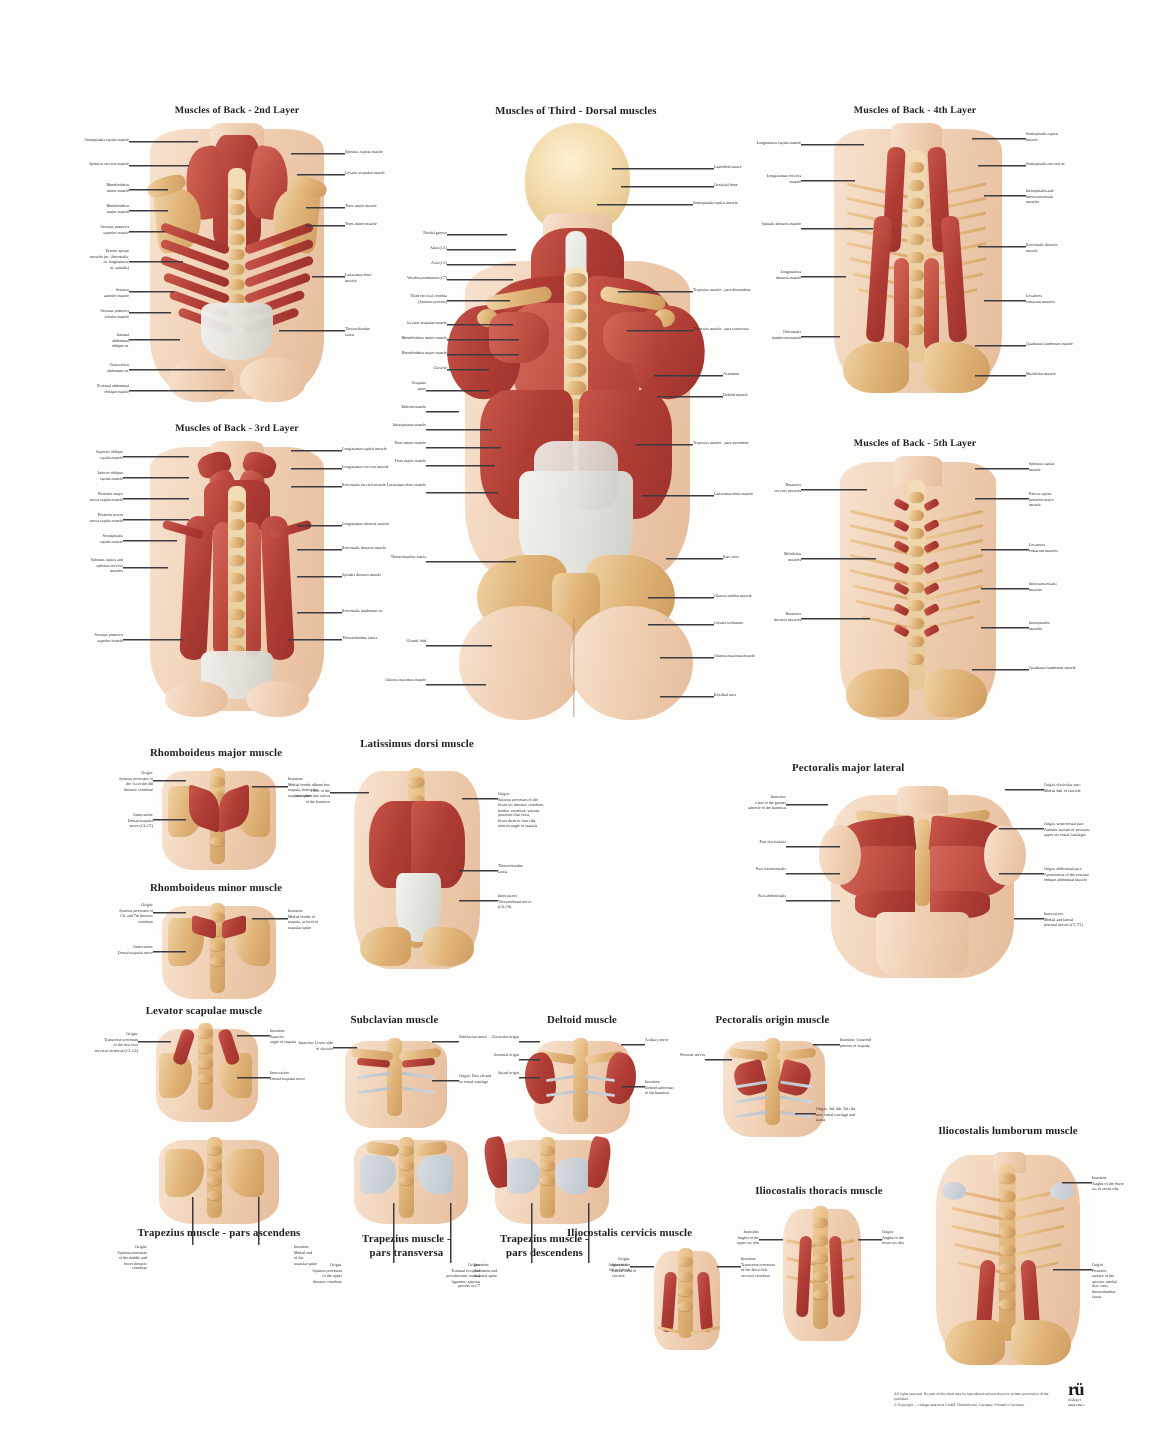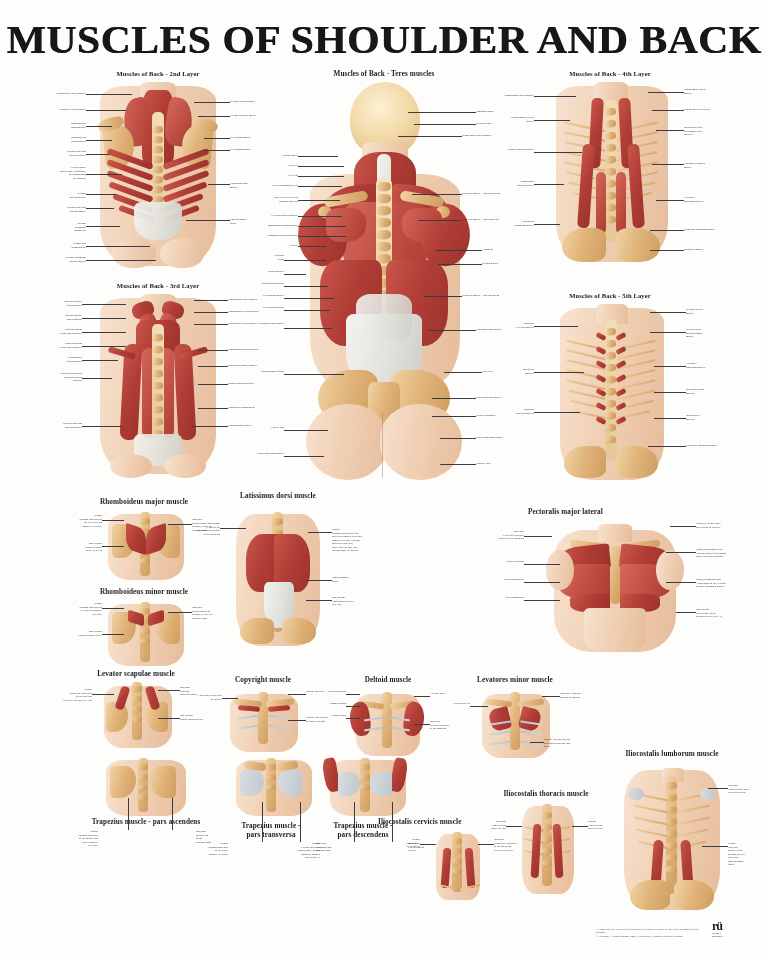--- a/index.html
+++ b/index.html
@@ -118,23 +118,20 @@
     line-height: 1.1;
     margin-top: 1px;
     white-space: pre-line;
   }
 </style>
 </head>
 <body>
 
 <div id="poster">
 
-  <div id="title-bar">
-    <div id="poster-title">MUSCLES OF SHOULDER AND BACK</div>
-  </div>
 
   <div class="panel" style="left:58px; top:70px; width:200px; height:200px;">
     <div class="panel-title" style="top:0;">Muscles of Back - 2nd Layer</div>
 
     <div class="art" style="left:20px; top:12px; width:160px; height:188px;">
 
       <div class="el skin" style="left:22px; top:4px; width:116px; height:180px; border-radius:22% 22% 30% 30% / 8% 8% 22% 22%;"></div>
 
       <div class="el skin" style="left:62px; top:0; width:36px; height:22px; border-radius:24% 24% 0 0;"></div>
 
@@ -225,21 +222,21 @@
     <div class="leader" style="left:28px; top:190px; width:70px;"></div>
     <div class="leader" style="left:136px; top:32px; width:36px;"></div>
     <div class="leader" style="left:140px; top:46px; width:32px;"></div>
     <div class="leader" style="left:146px; top:68px; width:26px;"></div>
     <div class="leader" style="left:146px; top:80px; width:26px;"></div>
     <div class="leader" style="left:150px; top:114px; width:22px;"></div>
     <div class="leader" style="left:128px; top:150px; width:44px;"></div>
   </div>
 
   <div class="panel" style="left:248px; top:70px; width:272px; height:430px;">
-    <div class="panel-title t7" style="top:0;">Muscles of Back - Teres muscles</div>
+    <div class="panel-title t7" style="top:0;">Muscles of Third - Dorsal muscles</div>
 
     <div class="art" style="left:36px; top:12px; width:200px; height:418px;">
 
       <div class="el" style="left:66px; top:0; width:70px; height:74px; border-radius:50% 50% 44% 44%;
            background:radial-gradient(circle at 42% 34%, #fdf0d4 0%, #f2d9a8 48%, #dcbb83 100%);"></div>
 
       <div class="el skin" style="left:78px; top:60px; width:46px; height:36px; border-radius:18%;"></div>
 
       <div class="el skin" style="left:26px; top:92px; width:150px; height:210px; border-radius:26% 26% 18% 18% / 10% 10% 22% 22%;"></div>
 
@@ -792,21 +789,21 @@
 Superior
 angle of scapula</div>
     <div class="lbl l" style="left:124px; top:44px; width:52px;">Innervation:
 Dorsal scapular nerve</div>
     <div class="leader" style="left:36px;  top:24px; width:22px;"></div>
     <div class="leader" style="left:102px; top:20px; width:22px;"></div>
     <div class="leader" style="left:102px; top:48px; width:22px;"></div>
   </div>
 
   <div class="panel" style="left:190px; top:676px; width:146px; height:78px;">
-    <div class="panel-title t7" style="top:0;">Copyright  muscle</div>
+    <div class="panel-title t7" style="top:0;">Subclavian  muscle</div>
     <div class="art" style="left:34px; top:12px; width:80px; height:66px;">
       <div class="el skin" style="left:6px; top:6px; width:68px; height:58px; border-radius:22% 22% 28% 28%;"></div>
       <div class="el bone" style="left:34px; top:4px; width:10px; height:52px; border-radius:4px;"></div>
       <div class="el bone" style="left:10px; top:12px; width:28px; height:6px; border-radius:3px; transform:rotate(6deg);"></div>
       <div class="el bone" style="left:42px; top:12px; width:28px; height:6px; border-radius:3px; transform:rotate(-6deg);"></div>
       <div class="el muscle" style="left:14px; top:18px; width:22px; height:5px; border-radius:3px; transform:rotate(5deg);"></div>
       <div class="el muscle" style="left:44px; top:18px; width:22px; height:5px; border-radius:3px; transform:rotate(-5deg);"></div>
       <div class="ribL" style="left:14px; top:28px; width:22px; transform:rotate(-8deg); background:linear-gradient(90deg,#cfd6dc,#b9c1c9);"></div>
       <div class="ribL" style="left:14px; top:38px; width:22px; transform:rotate(-8deg); background:linear-gradient(90deg,#cfd6dc,#b9c1c9);"></div>
       <div class="ribL" style="left:44px; top:28px; width:22px; transform:rotate(8deg); background:linear-gradient(90deg,#b9c1c9,#cfd6dc);"></div>
@@ -844,21 +841,21 @@
 Deltoid tuberosity
 of the humerus</div>
     <div class="leader" style="left:28px; top:18px; width:14px;"></div>
     <div class="leader" style="left:28px; top:30px; width:14px;"></div>
     <div class="leader" style="left:28px; top:42px; width:14px;"></div>
     <div class="leader" style="left:96px; top:20px; width:16px;"></div>
     <div class="leader" style="left:96px; top:48px; width:16px;"></div>
   </div>
 
   <div class="panel" style="left:440px; top:676px; width:150px; height:86px;">
-    <div class="panel-title t7" style="top:0;">Levatores minor muscle</div>
+    <div class="panel-title t7" style="top:0;">Pectoralis origin muscle</div>
     <div class="art" style="left:34px; top:12px; width:84px; height:74px;">
       <div class="el skin" style="left:8px; top:6px; width:68px; height:64px; border-radius:22% 22% 28% 28%;"></div>
       <div class="el bone" style="left:36px; top:4px; width:10px; height:58px; border-radius:4px;"></div>
       <div class="el bone" style="left:12px; top:12px; width:26px; height:6px; border-radius:3px; transform:rotate(7deg);"></div>
       <div class="el bone" style="left:44px; top:12px; width:26px; height:6px; border-radius:3px; transform:rotate(-7deg);"></div>
       <div class="el muscle" style="left:16px; top:20px; width:20px; height:22px; border-radius:40% 10% 20% 40%; transform:rotate(-14deg);"></div>
       <div class="el muscle" style="left:46px; top:20px; width:20px; height:22px; border-radius:10% 40% 40% 20%; transform:rotate(14deg);"></div>
       <div class="ribL" style="left:16px; top:34px; width:22px; transform:rotate(-9deg); background:linear-gradient(90deg,#cfd6dc,#b9c1c9);"></div>
       <div class="ribL" style="left:16px; top:44px; width:22px; transform:rotate(-9deg); background:linear-gradient(90deg,#cfd6dc,#b9c1c9);"></div>
       <div class="ribL" style="left:16px; top:54px; width:22px; transform:rotate(-9deg); background:linear-gradient(90deg,#cfd6dc,#b9c1c9);"></div>

